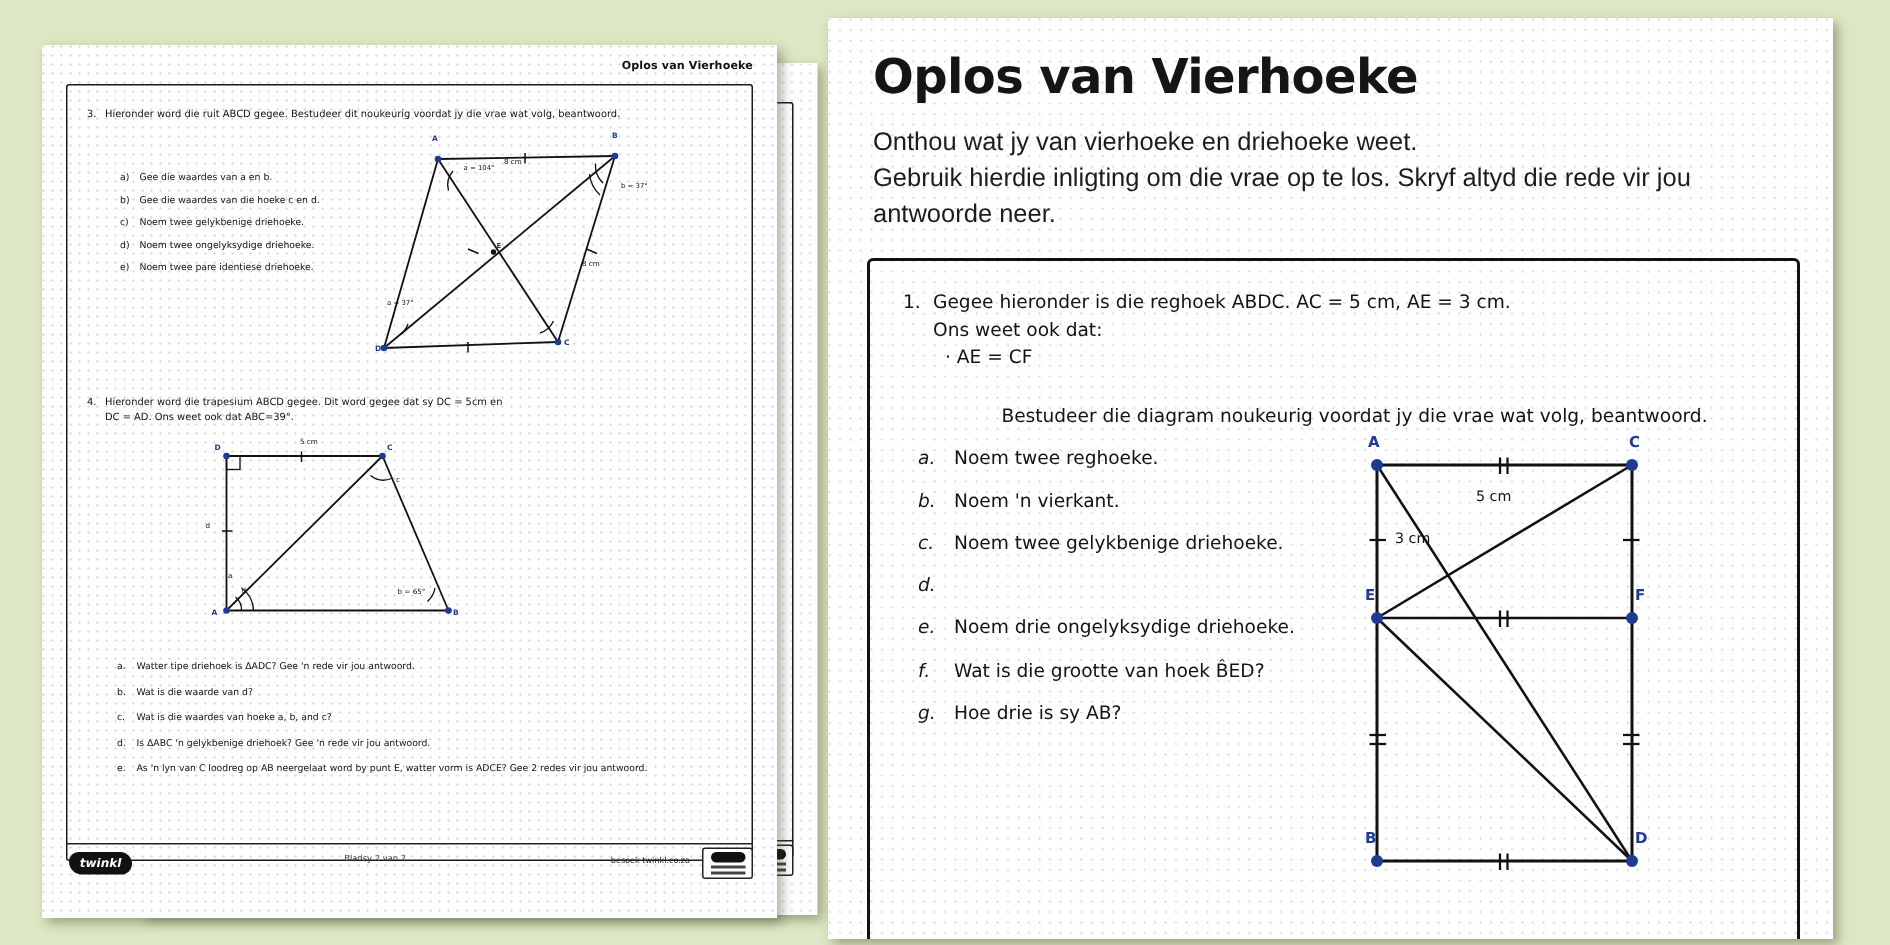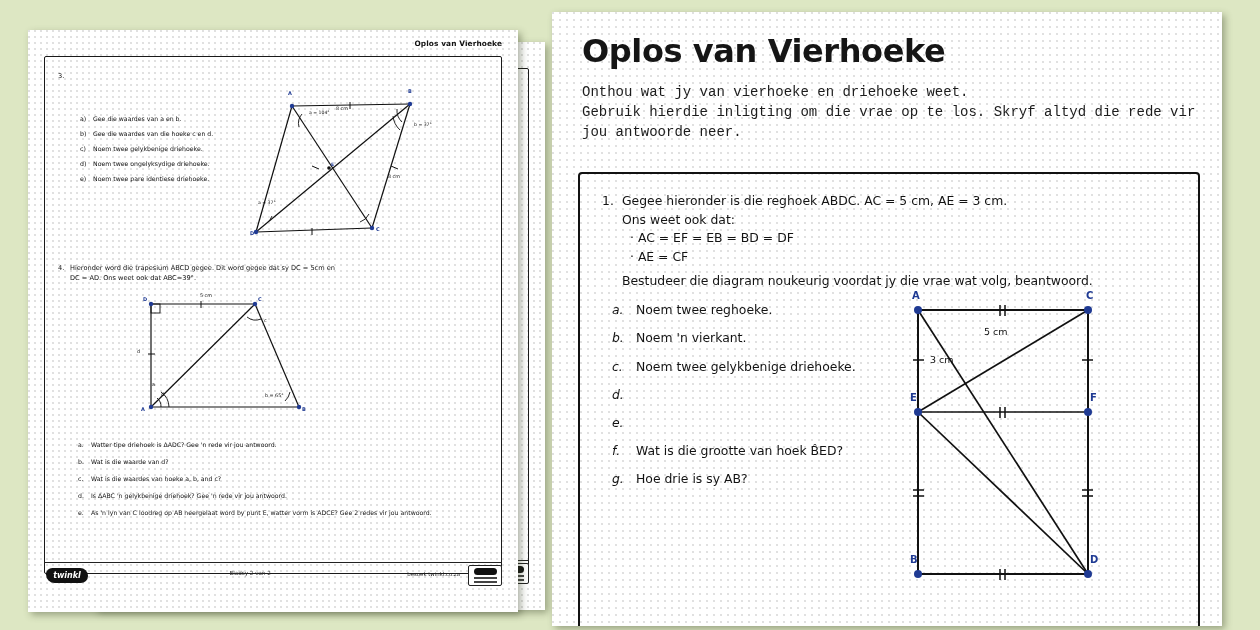--- a/index.html
+++ b/index.html
@@ -94,22 +94,22 @@
     background-size: 7px 7px;
   }
   #main-inner { position: absolute; inset: 0; padding: 22px 26px 0 30px; }
   .main-title {
     font-family: "DejaVu Sans", sans-serif;
     font-size: 32px; font-weight: 700; color: #151515;
     letter-spacing: -0.4px; line-height: 1.1;
     margin-bottom: 14px;
   }
   .main-sub {
-    font-size: 14px; color: #1c1c1c; line-height: 1.42;
-    font-family: Liberation Mono, monospace;
+    font-size: 17px; color: #1c1c1c; line-height: 1.42;
+    font-family: Liberation Sans, sans-serif;
   }
   .main-box {
     position: absolute; left: 26px; right: 22px; top: 160px; bottom: -40px;
     border: 2px solid #121212; border-radius: 4px;
     background: transparent;
   }
   .q-wrap { position: absolute; left: 22px; top: 18px; right: 14px; }
   .q-line { display: flex; font-size: 12.4px; color: #131313; line-height: 1.5; }
   .q-num  { width: 20px; flex: 0 0 20px; }
   .q-body { flex: 1 1 auto; }
@@ -178,20 +178,21 @@
         <div class="footer-url" style="right:40px;">besoek twinkl.co.za</div>
         <div class="footer-badge"></div>
       </div>
     </div>
 
     <div class="sheet" id="sheet-front">
       <div class="page-header">Oplos van Vierhoeke</div>
       <div class="page-frame"></div>
 
       <div class="tq-num" style="left:30px; top:42px;">3.</div>
+      <div class="tq" style="left:42px; top:42px; width:350px;">Hieronder word die ruit ABCD gegee. Bestudeer dit noukeurig voordat jy die vrae wat volg, beantwoord.</div>
 
       <div class="tsub" style="left:52px; top:84px;">
         <span class="lbl">a)</span><span>Gee die waardes van a en b.</span>
       </div>
       <div class="tsub" style="left:52px; top:99px;">
         <span class="lbl">b)</span><span>Gee die waardes van die hoeke c en d.</span>
       </div>
       <div class="tsub" style="left:52px; top:114px;">
         <span class="lbl">c)</span><span>Noem twee gelykbenige driehoeke.</span>
       </div>
@@ -313,27 +314,23 @@
         <div class="q-line">
           <span class="q-num">1.</span>
           <span class="q-body">Gegee hieronder is die reghoek ABDC. AC = 5 cm, AE = 3 cm.</span>
         </div>
         <div class="q-line">
           <span class="q-num"></span>
           <span class="q-body">Ons weet ook dat:</span>
         </div>
         <div class="q-line">
           <span class="q-num"></span>
-          <span class="q-body q-bul">· AC = EF = EB = BD = DF</span>
-        </div>
-        <div class="q-line">
-          <span class="q-num"></span>
           <span class="q-body q-bul">· AE = CF</span>
         </div>
-        <div class="q-line" style="margin-top:6px;">
+        <div class="q-line" style="margin-top:20px;text-align:center;">
           <span class="q-num"></span>
           <span class="q-body">Bestudeer die diagram noukeurig voordat jy die vrae wat volg, beantwoord.</span>
         </div>
 
         <div class="sub-list">
           <div class="sub-row">
             <span class="sub-key">a.</span>
             <span>Noem twee reghoeke.</span>
           </div>
           <div class="sub-row">
@@ -342,20 +339,21 @@
           </div>
           <div class="sub-row">
             <span class="sub-key">c.</span>
             <span>Noem twee gelykbenige driehoeke.</span>
           </div>
           <div class="sub-row">
             <span class="sub-key">d.</span>
           </div>
           <div class="sub-row">
             <span class="sub-key">e.</span>
+            <span>Noem drie ongelyksydige driehoeke.</span>
           </div>
           <div class="sub-row">
             <span class="sub-key">f.</span>
             <span>Wat is die grootte van hoek B̂ED?</span>
           </div>
           <div class="sub-row">
             <span class="sub-key">g.</span>
             <span>Hoe drie is sy AB?</span>
           </div>
         </div>

